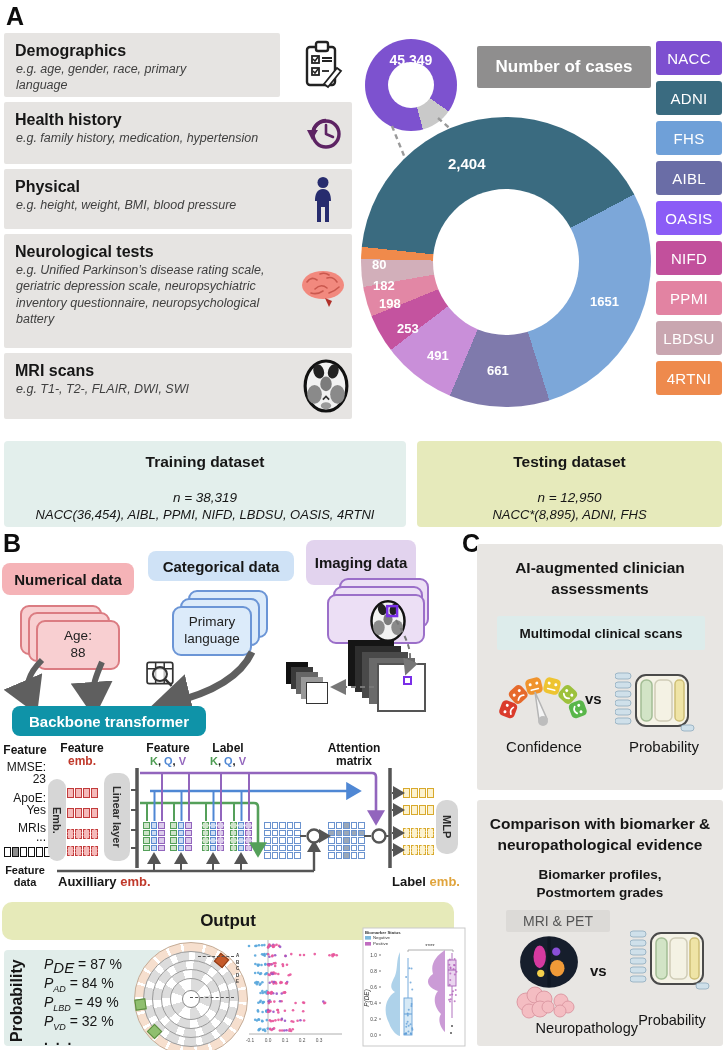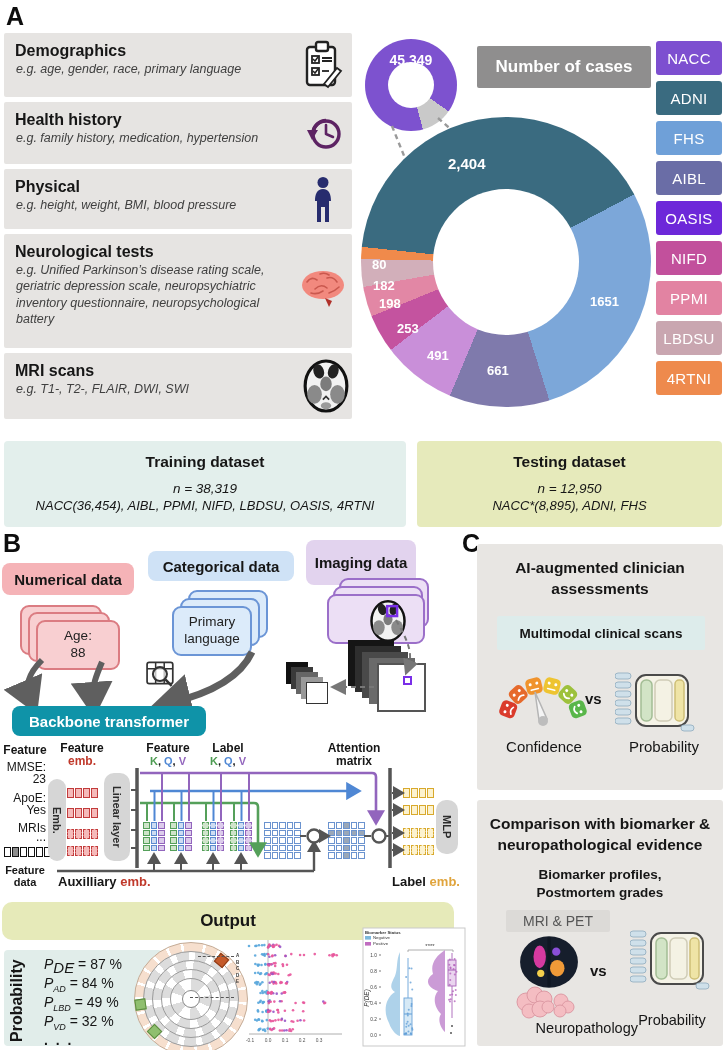--- a/index.html
+++ b/index.html
@@ -11,21 +11,21 @@
   .fbox .ft{font-weight:700;font-size:16px;padding:9px 0 1px 11px}
   .fbox .fd{font-style:italic;font-size:12.5px;line-height:1.3;padding:0 60px 0 12px;color:#404040}
   .legend-item{left:656px;width:66px;height:34px;border-radius:3px;color:#fff;
                display:flex;align-items:center;justify-content:center;font-size:15px;letter-spacing:.3px}
   .hdrbox{background:#8f8e8e;color:#fff;font-weight:700;font-size:17px;border-radius:2px;
           display:flex;align-items:center;justify-content:center}
   .donut{border-radius:50%}
   .dhole{position:absolute;background:#fff;border-radius:50%}
   .dlab{position:absolute;color:#fff;font-weight:700;font-size:13px}
   .ds-box{border-radius:4px;text-align:center;padding-top:12px;box-sizing:border-box}
-  .ds-box .t{font-weight:700;font-size:15.5px;margin-bottom:10px}
+  .ds-box .t{font-weight:700;font-size:15.5px;margin-bottom:19px}
   .ds-box .n{font-size:13.5px;font-style:italic;margin-bottom:2px}
   .ds-box .c{font-size:13px;font-style:italic}
   .tag{border-radius:8px;font-weight:700;font-size:15px;display:flex;align-items:center;justify-content:center}
   .card{position:absolute;border-radius:9px;box-sizing:border-box}
   .card.pink{background:#f8cfd1;border:2px solid #db7c82}
   .card.blue{background:#dcebfa;border:2px solid #6b95d6}
   .card.purp{background:#ecdff5;border:2px solid #9b6fc9}
   .cardtxt{display:flex;flex-direction:column;align-items:center;justify-content:center;
            height:100%;font-size:13.5px;line-height:1.25;color:#222}
   .vpill{background:#d6d6d6;border-radius:10px;color:#2c2c2c;font-weight:700;
@@ -54,21 +54,21 @@
   .radcell{position:absolute;box-sizing:border-box}
   .smalltxt{font-size:4.5px;color:#333}
 </style>
 </head>
 <body>
 
 <div id="page">
 
   <div class="abs panel-letter" style="left:6px;top:2px">A</div>
 
-  <div class="abs fbox" style="left:4px;top:33px;width:348px;height:64px">
+  <div class="abs fbox" style="left:4px;top:33px;width:276px;height:64px">
     <div class="ft">Demographics</div>
     <div class="fd">e.g. age, gender, race, primary language</div>
     <svg class="abs" style="left:298px;top:7px" width="42" height="50" viewBox="0 0 42 50">
       <rect x="5" y="7" width="28" height="38" rx="3" fill="#fff" stroke="#222" stroke-width="2.4"></rect>
       <rect x="14" y="2" width="12" height="9" rx="2" fill="#fff" stroke="#222" stroke-width="2.4"></rect>
       <rect x="10" y="16" width="7" height="7" fill="none" stroke="#222" stroke-width="1.8"></rect>
       <path d="M11,19 l2,2 3,-4" stroke="#222" stroke-width="1.5" fill="none"></path>
       <path d="M20,18 H30 M20,21 H30" stroke="#222" stroke-width="1.8"></path>
       <rect x="10" y="28" width="7" height="7" fill="none" stroke="#222" stroke-width="1.8"></rect>
       <path d="M11,31 l2,2 3,-4" stroke="#222" stroke-width="1.5" fill="none"></path>
@@ -143,21 +143,21 @@
   <div class="abs dlab" style="left:427px;top:348px">491</div>
   <div class="abs dlab" style="left:397px;top:321px">253</div>
   <div class="abs dlab" style="left:379px;top:296px">198</div>
   <div class="abs dlab" style="left:373px;top:278px">182</div>
   <div class="abs dlab" style="left:372px;top:257px">80</div>
 
   <div class="abs legend-item" style="top: 41px; background-color: rgb(125, 79, 208);">NACC</div>
   <div class="abs legend-item" style="top: 81px; background-color: rgb(58, 107, 128);">ADNI</div>
   <div class="abs legend-item" style="top: 121px; background-color: rgb(111, 160, 216);">FHS</div>
   <div class="abs legend-item" style="top: 161px; background-color: rgb(106, 109, 166);">AIBL</div>
-  <div class="abs legend-item" style="top: 201px; background-color: #6d28d9;">OASIS</div>
+  <div class="abs legend-item" style="top: 201px; background-color: #8b5cf6;">OASIS</div>
   <div class="abs legend-item" style="top: 241px; background-color: rgb(194, 80, 156);">NIFD</div>
   <div class="abs legend-item" style="top: 281px; background-color: rgb(226, 131, 162);">PPMI</div>
   <div class="abs legend-item" style="top: 321px; background-color: rgb(201, 166, 176);">LBDSU</div>
   <div class="abs legend-item" style="top: 361px; background-color: rgb(238, 138, 77);">4RTNI</div>
 
   <div class="abs ds-box" style="left:4px;top:441px;width:402px;height:86px;background:#e3efec">
     <div class="t">Training dataset</div>
     <div class="n">n = 38,319</div>
     <div class="c">NACC(36,454), AIBL, PPMI, NIFD, LBDSU, OASIS, 4RTNI</div>
   </div>

